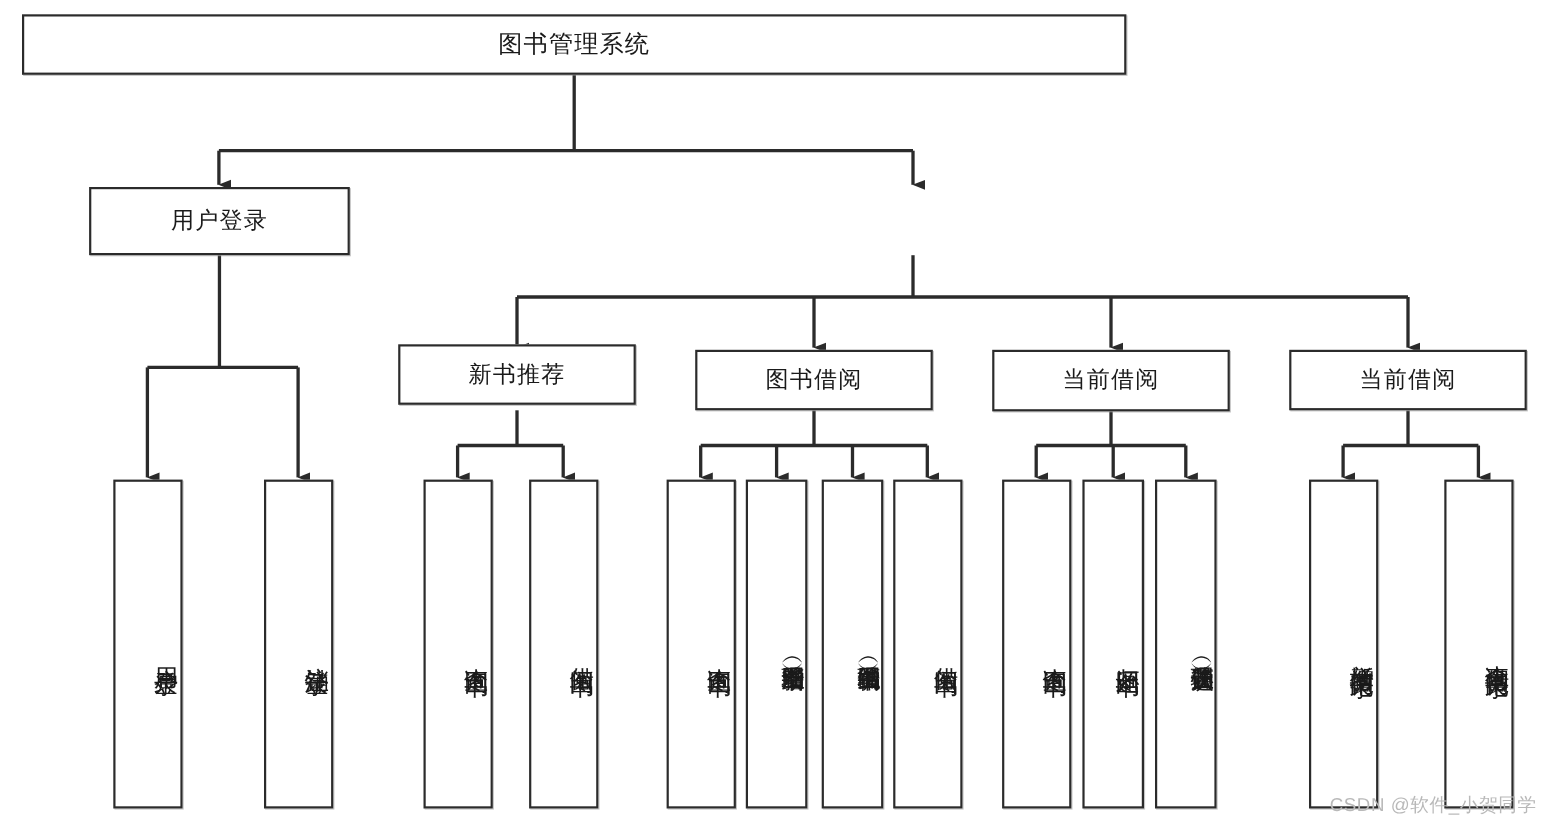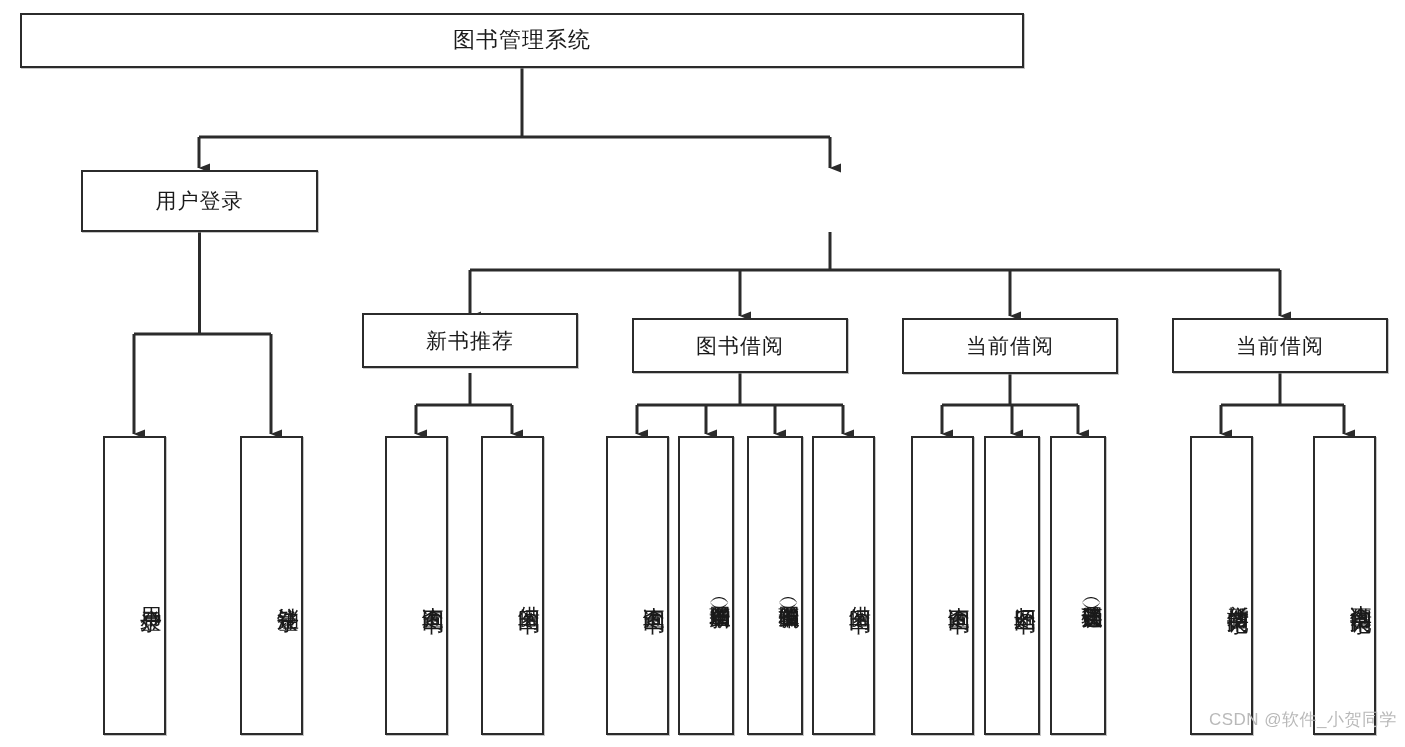--- a/index.html
+++ b/index.html
@@ -58,21 +58,21 @@
     font-size: 21px;
     letter-spacing: 0px;
     line-height: 1.12;
   }
   .node-title {
     font-size: 22px;
   }
   .watermark {
     position: absolute;
     right: 8px;
-    bottom: 16px;
+    bottom: 4px;
     font-size: 17px;
     color: #b9b9b9;
     white-space: nowrap;
     letter-spacing: 0.5px;
   }
 </style>
 </head>
 <body>
 
 <div id="diagram-root">

